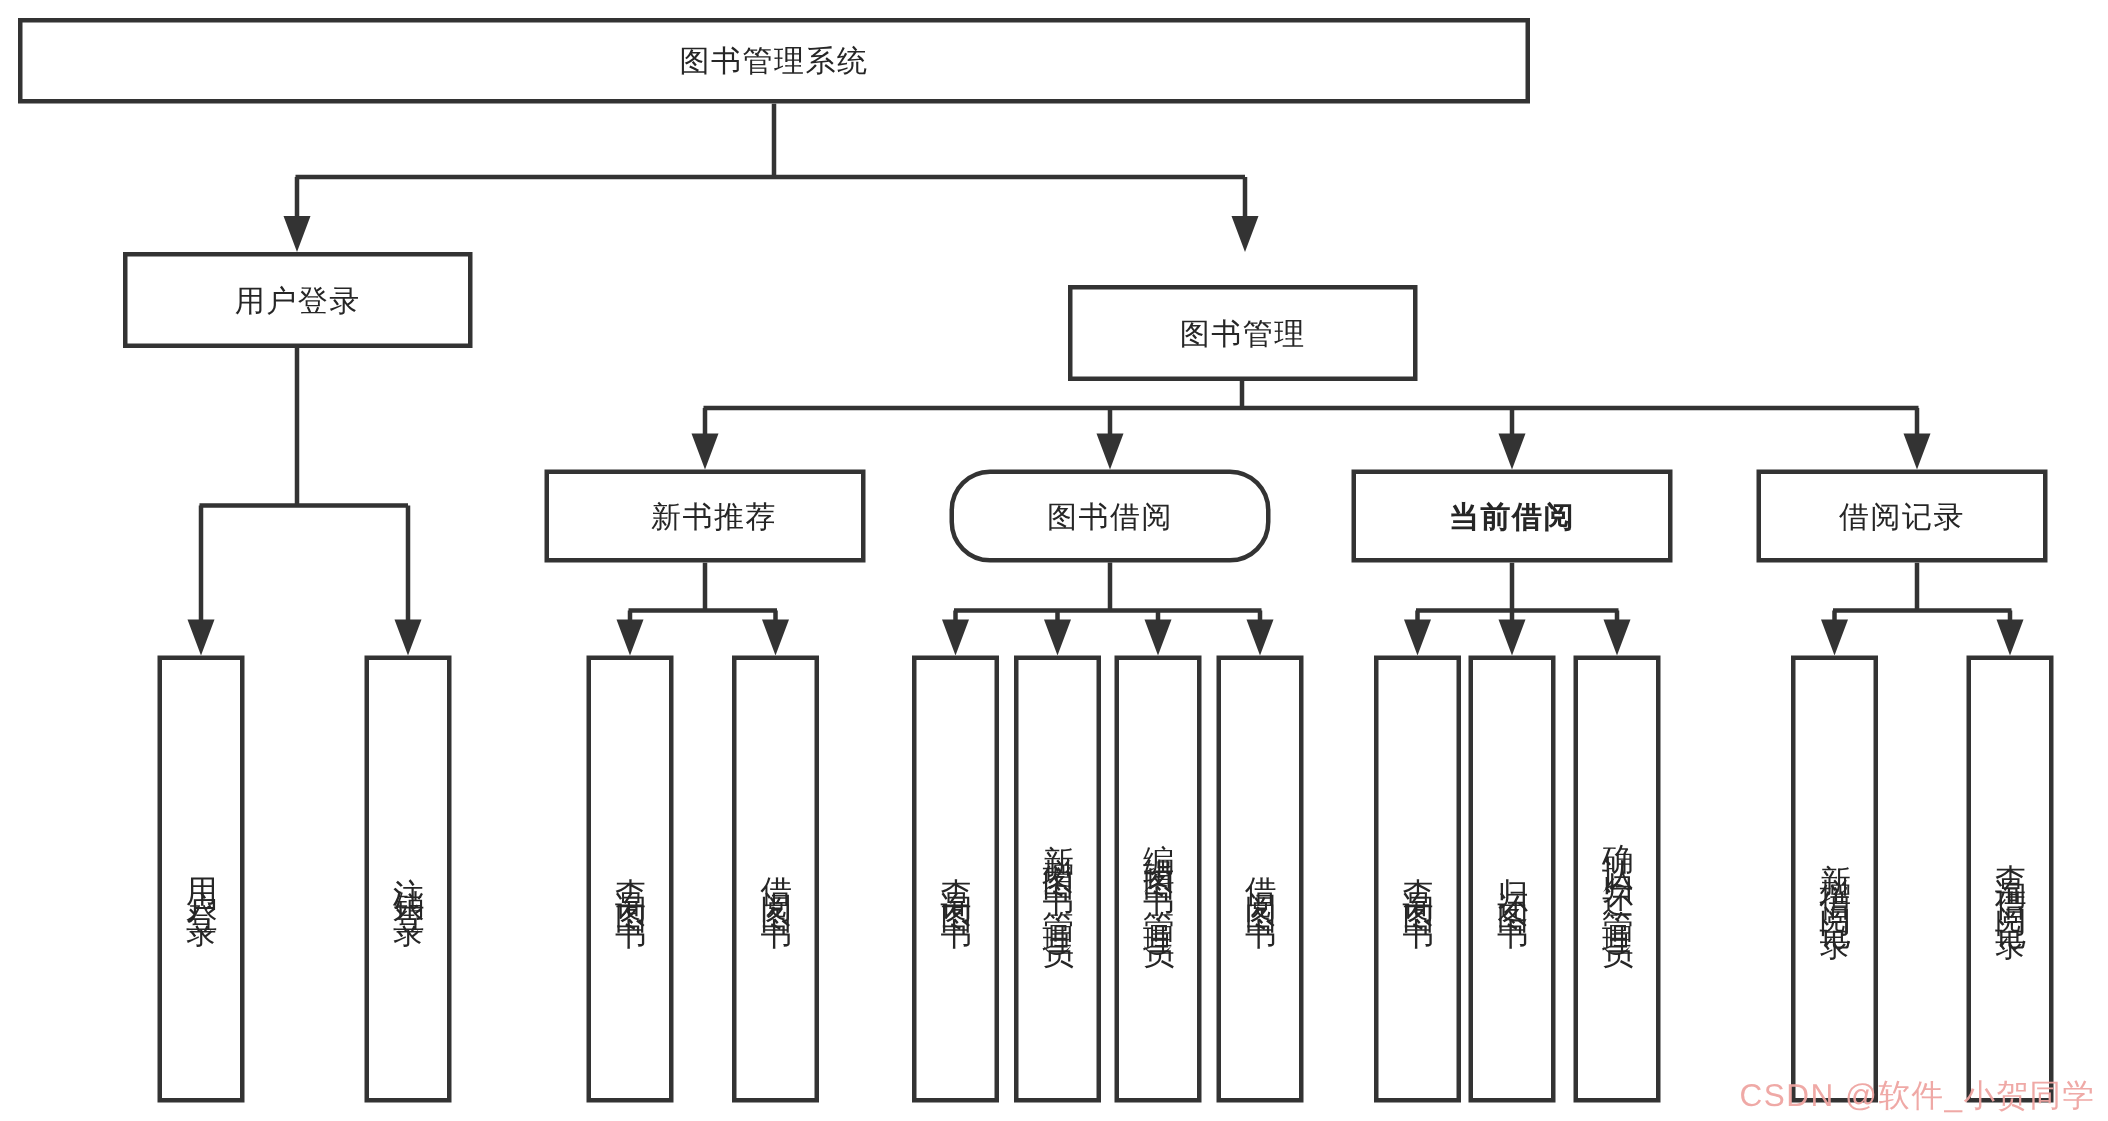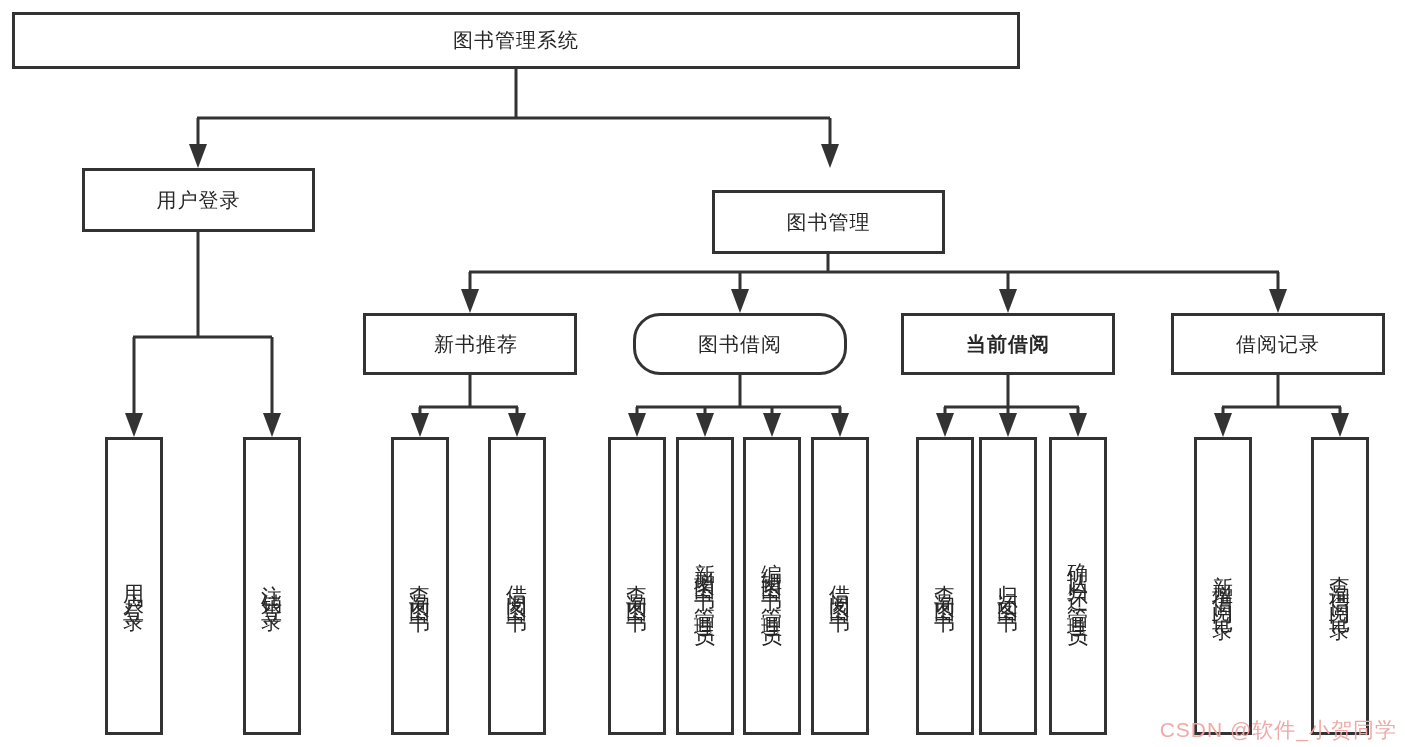--- a/index.html
+++ b/index.html
@@ -103,21 +103,21 @@
 
   <div class="node hbox" style="left:363px; top:313px; width:214px; height:62px;padding-left:12px;">
     <span>新书推荐</span>
   </div>
   <div class="node hbox" style="left:633px; top:313px; width:214px; height:62px;border-radius:27px;">
     <span>图书借阅</span>
   </div>
   <div class="node hbox" style="left:901px; top:313px; width:214px; height:62px;font-weight:bold;">
     <span>当前借阅</span>
   </div>
-  <div class="node hbox" style="left:1171px; top:313px; width:214px; height:62px;">
+  <div class="node hbox" style="left:1171px; top:313px; width:194px; height:62px;">
     <span>借阅记录</span>
   </div>
 
   <div class="node vbox" style="left:105px;">
     <span>用户登录</span>
   </div>
   <div class="node vbox" style="left:243px;">
     <span>注销登录</span>
   </div>
 

